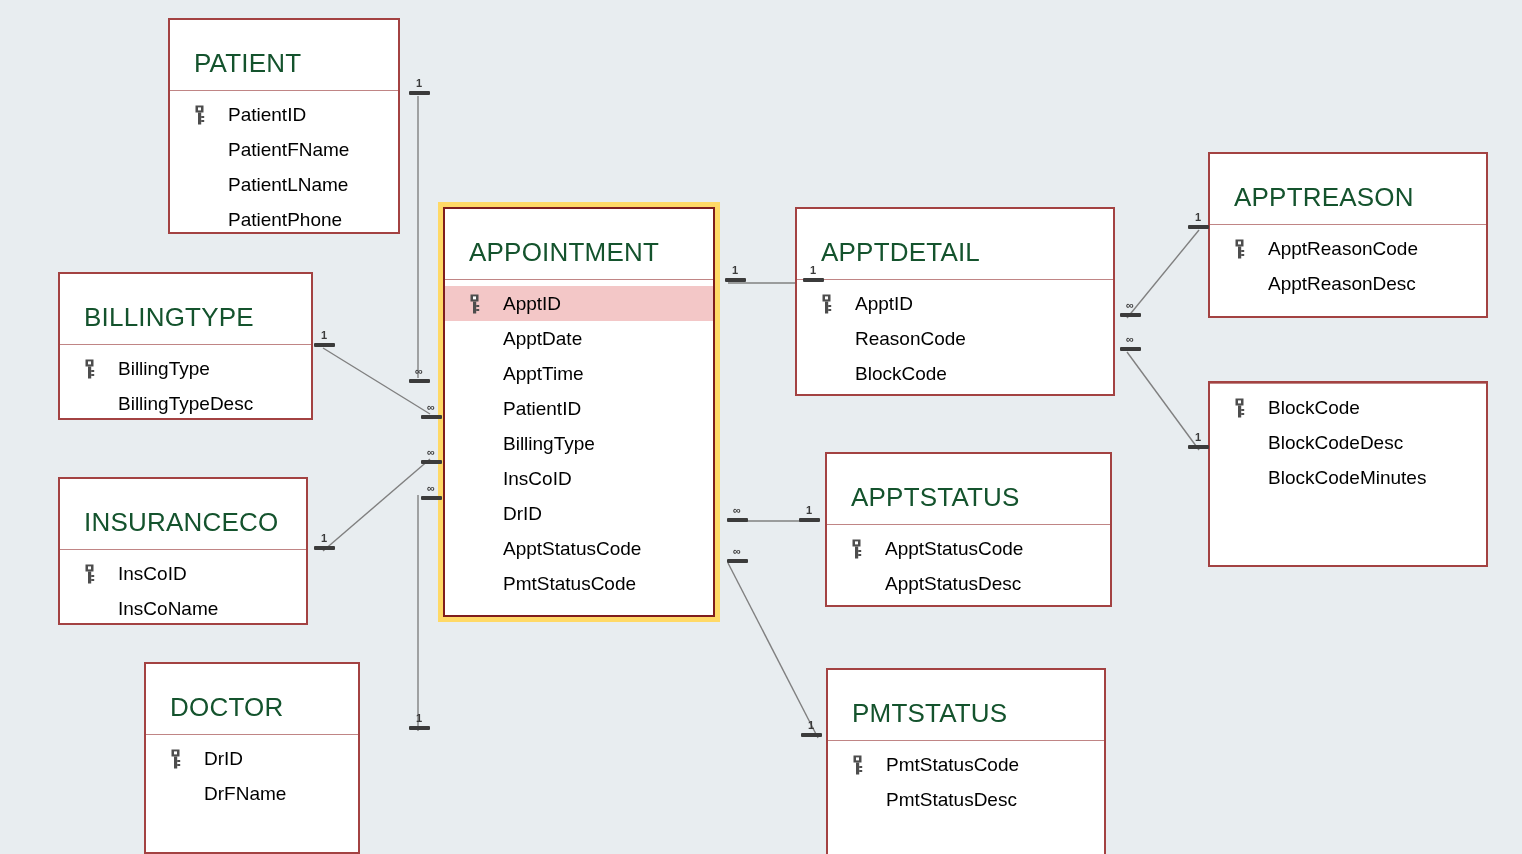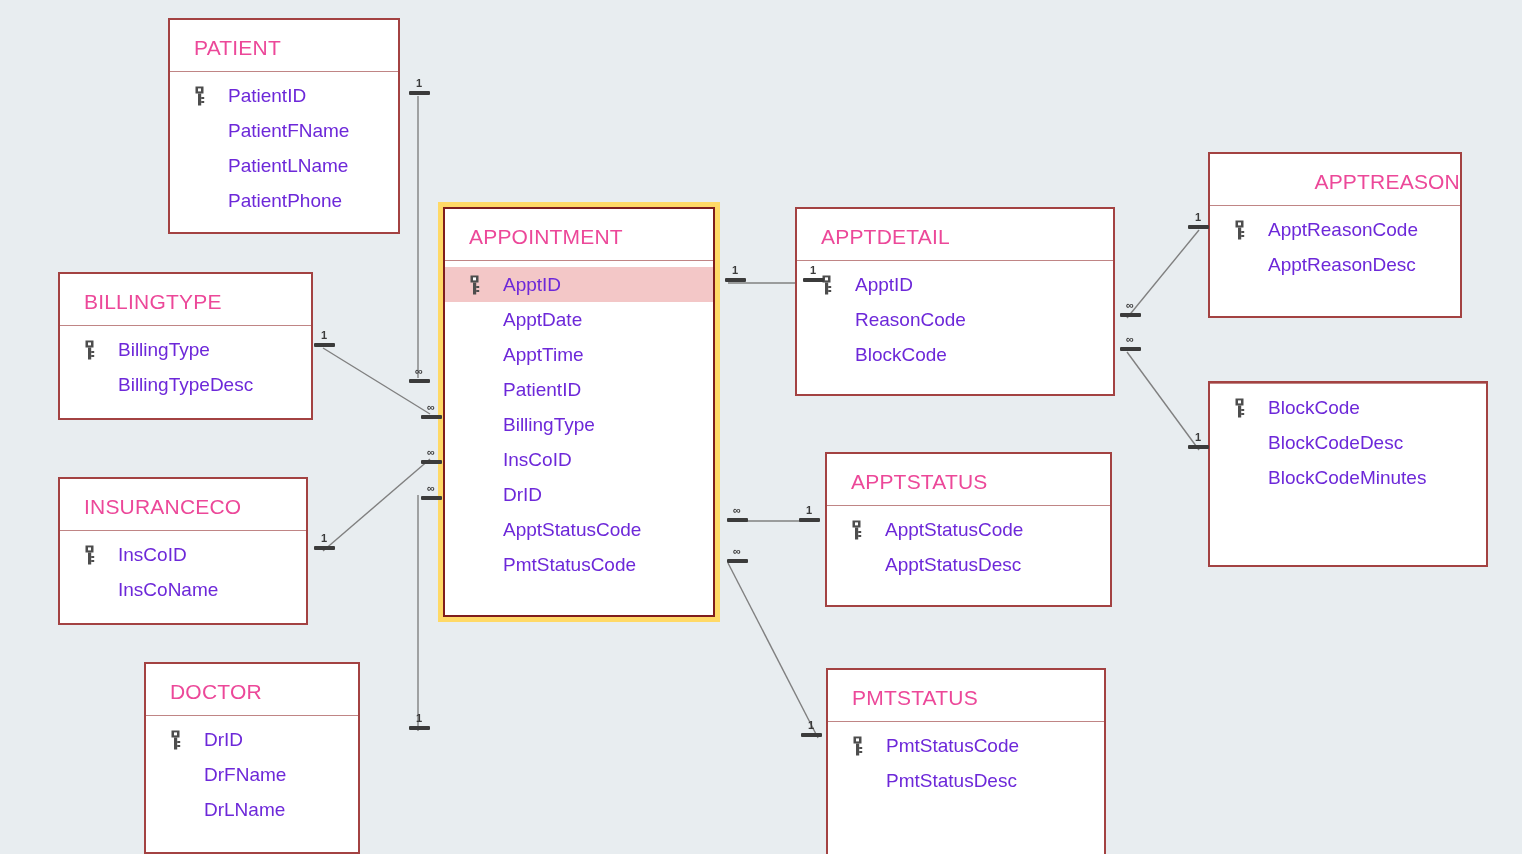--- a/index.html
+++ b/index.html
@@ -31,37 +31,37 @@
     border: 2px solid #a34242;
     box-sizing: border-box;
     z-index: 5;
   }
   .entity.selected {
     border: 2px solid #7f1d1d;
     outline: 5px solid #ffd966;
     z-index: 6;
   }
   .ent-title {
-    font-size: 21px;
-    color: #ec4899;
-    padding: 16px 0 11px 24px;
+    font-size: 26px;
+    color: #14532d;
+    padding: 28px 0 11px 24px;
     letter-spacing: .2px;
     white-space: nowrap;
   }
   .ent-body {
     border-top: 1px solid #c08585;
     padding: 6px 0 10px 0;
   }
   .attr {
     display: flex;
     align-items: center;
     height: 35px;
     padding-left: 24px;
     font-size: 19px;
-    color: #6d28d9;
+    color: #000000;
     white-space: nowrap;
     box-sizing: border-box;
   }
   .attr.pk-highlight {
     background: #f3c7c7;
   }
   .keyslot {
     width: 34px;
     flex: 0 0 34px;
     display: flex;
@@ -208,24 +208,20 @@
                   <rect x="7.2" y="15" width="3" height="2"></rect>
                 </g>
               </svg>
             </span>
             <span class="attr-label">DrID</span>
           </div>
           <div class="attr">
             <span class="keyslot"></span>
             <span class="attr-label">DrFName</span>
           </div>
-          <div class="attr">
-            <span class="keyslot"></span>
-            <span class="attr-label">DrLName</span>
-          </div>
         </div>
       </div>
       <div class="entity selected" style="left: 443px; top: 207px; width: 272px; height: 410px;">
         <div class="ent-title">APPOINTMENT</div>
         <div class="ent-body">
           <div class="attr pk-highlight">
             <span class="keyslot">
               <svg width="13" height="20" viewBox="0 0 13 20" class="key-icon">
                 <g fill="#4d4d4d">
                   <rect x="1.5" y="0.5" width="8" height="7"></rect>
@@ -338,21 +334,21 @@
               </svg>
             </span>
             <span class="attr-label">PmtStatusCode</span>
           </div>
           <div class="attr">
             <span class="keyslot"></span>
             <span class="attr-label">PmtStatusDesc</span>
           </div>
         </div>
       </div>
-      <div class="entity" style="left: 1208px; top: 152px; width: 254px; height: 166px; text-align: right;">
+      <div class="entity" style="left: 1208px; top: 152px; width: 280px; height: 166px;">
         <div class="ent-title">APPTREASON</div>
         <div class="ent-body">
           <div class="attr">
             <span class="keyslot">
               <svg width="13" height="20" viewBox="0 0 13 20" class="key-icon">
                 <g fill="#4d4d4d">
                   <rect x="1.5" y="0.5" width="8" height="7"></rect>
                   <rect x="4" y="2.4" width="3" height="3" fill="#ffffff"></rect>
                   <rect x="4" y="7.5" width="3.2" height="12"></rect>
                   <rect x="7.2" y="11" width="3" height="2"></rect>

